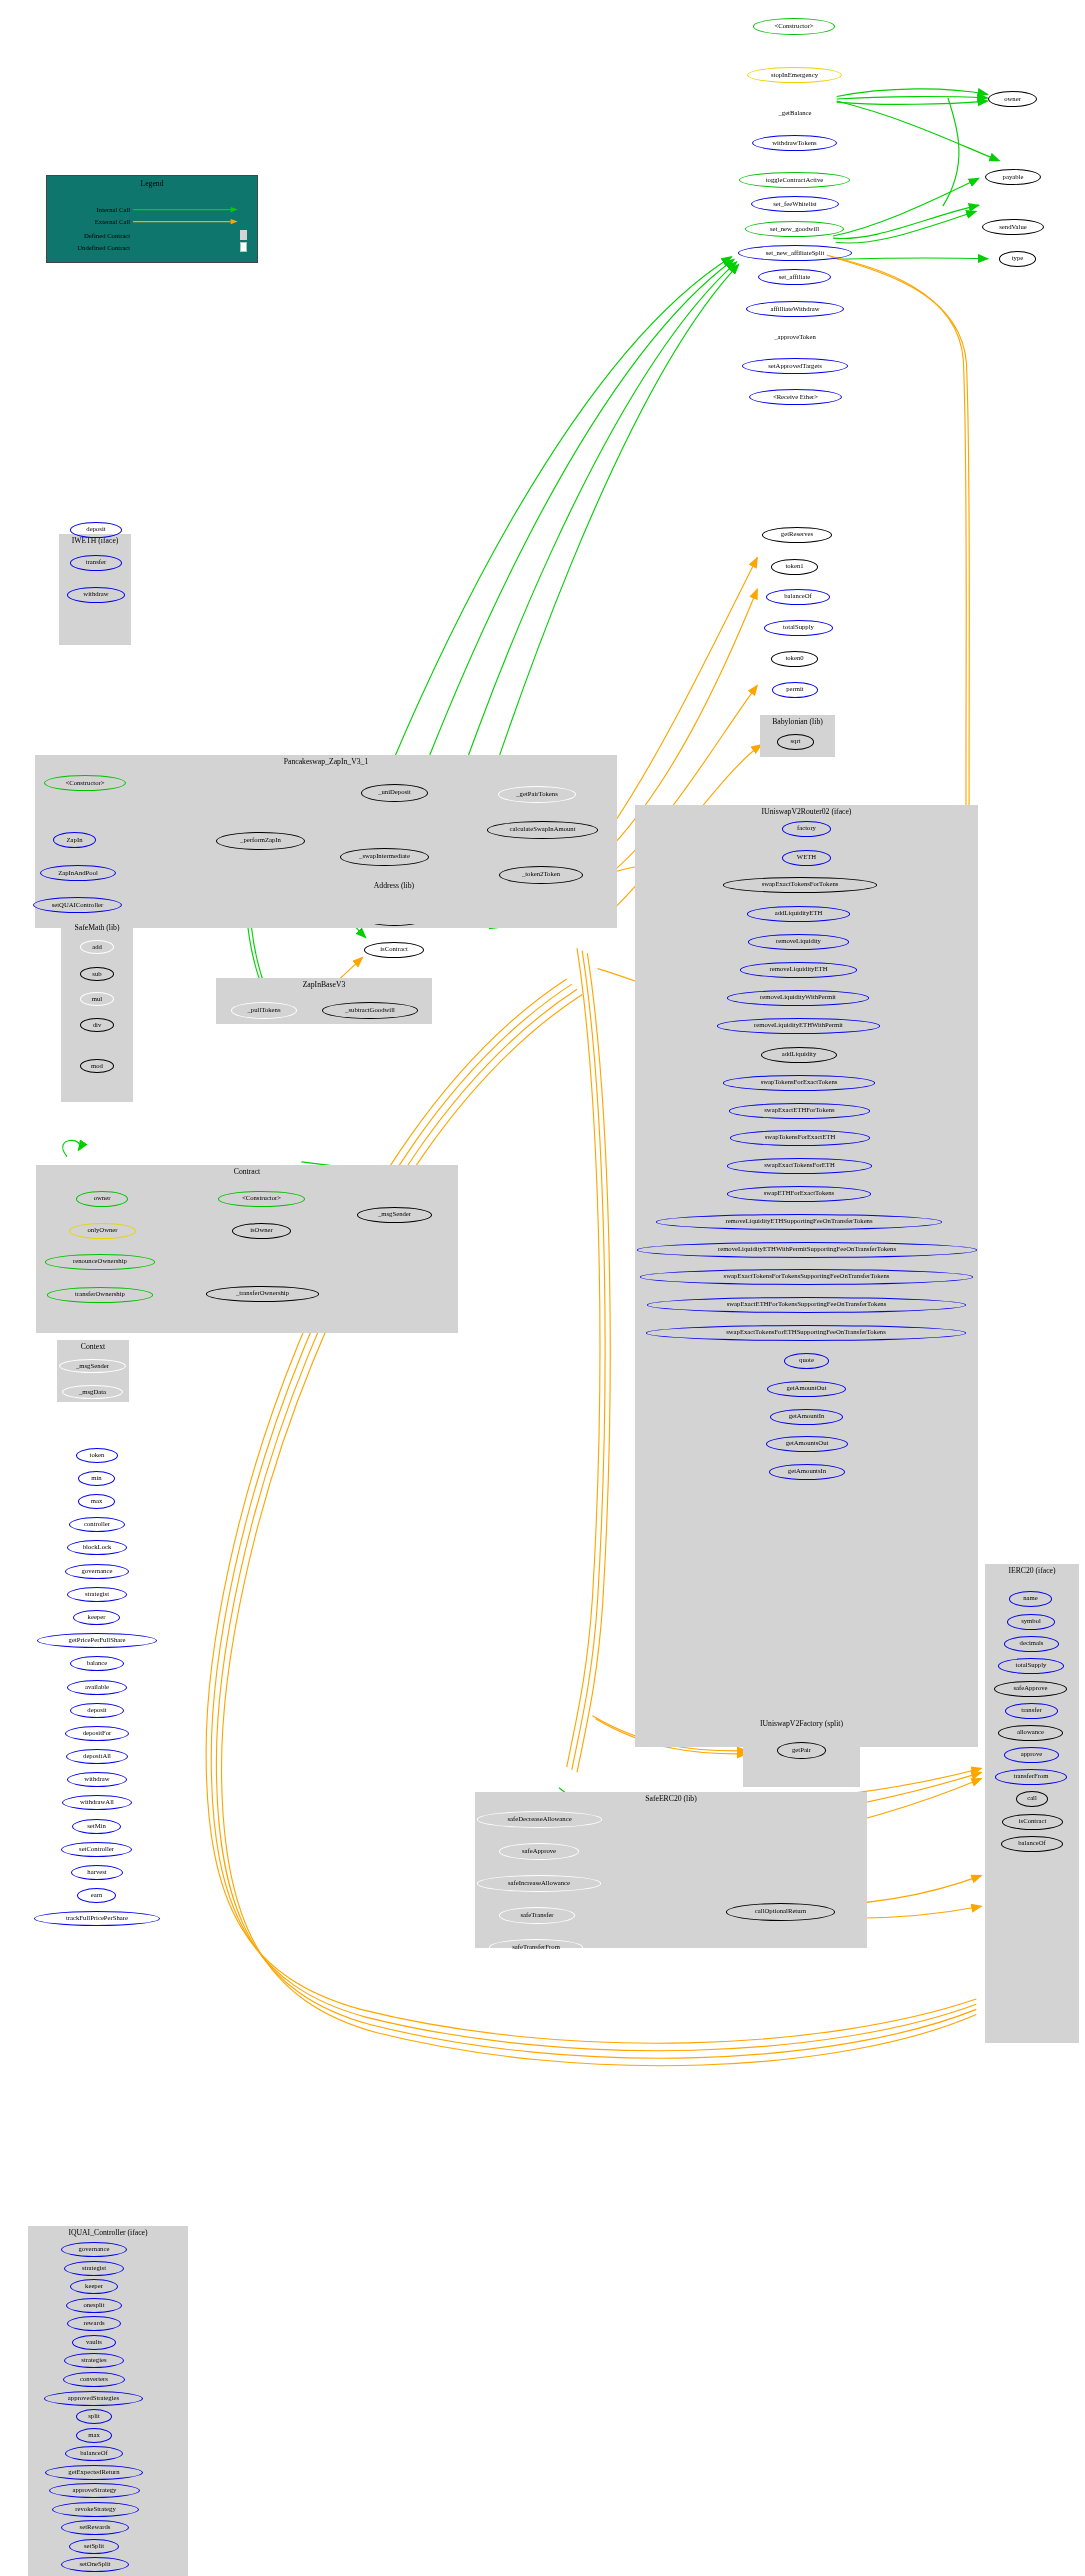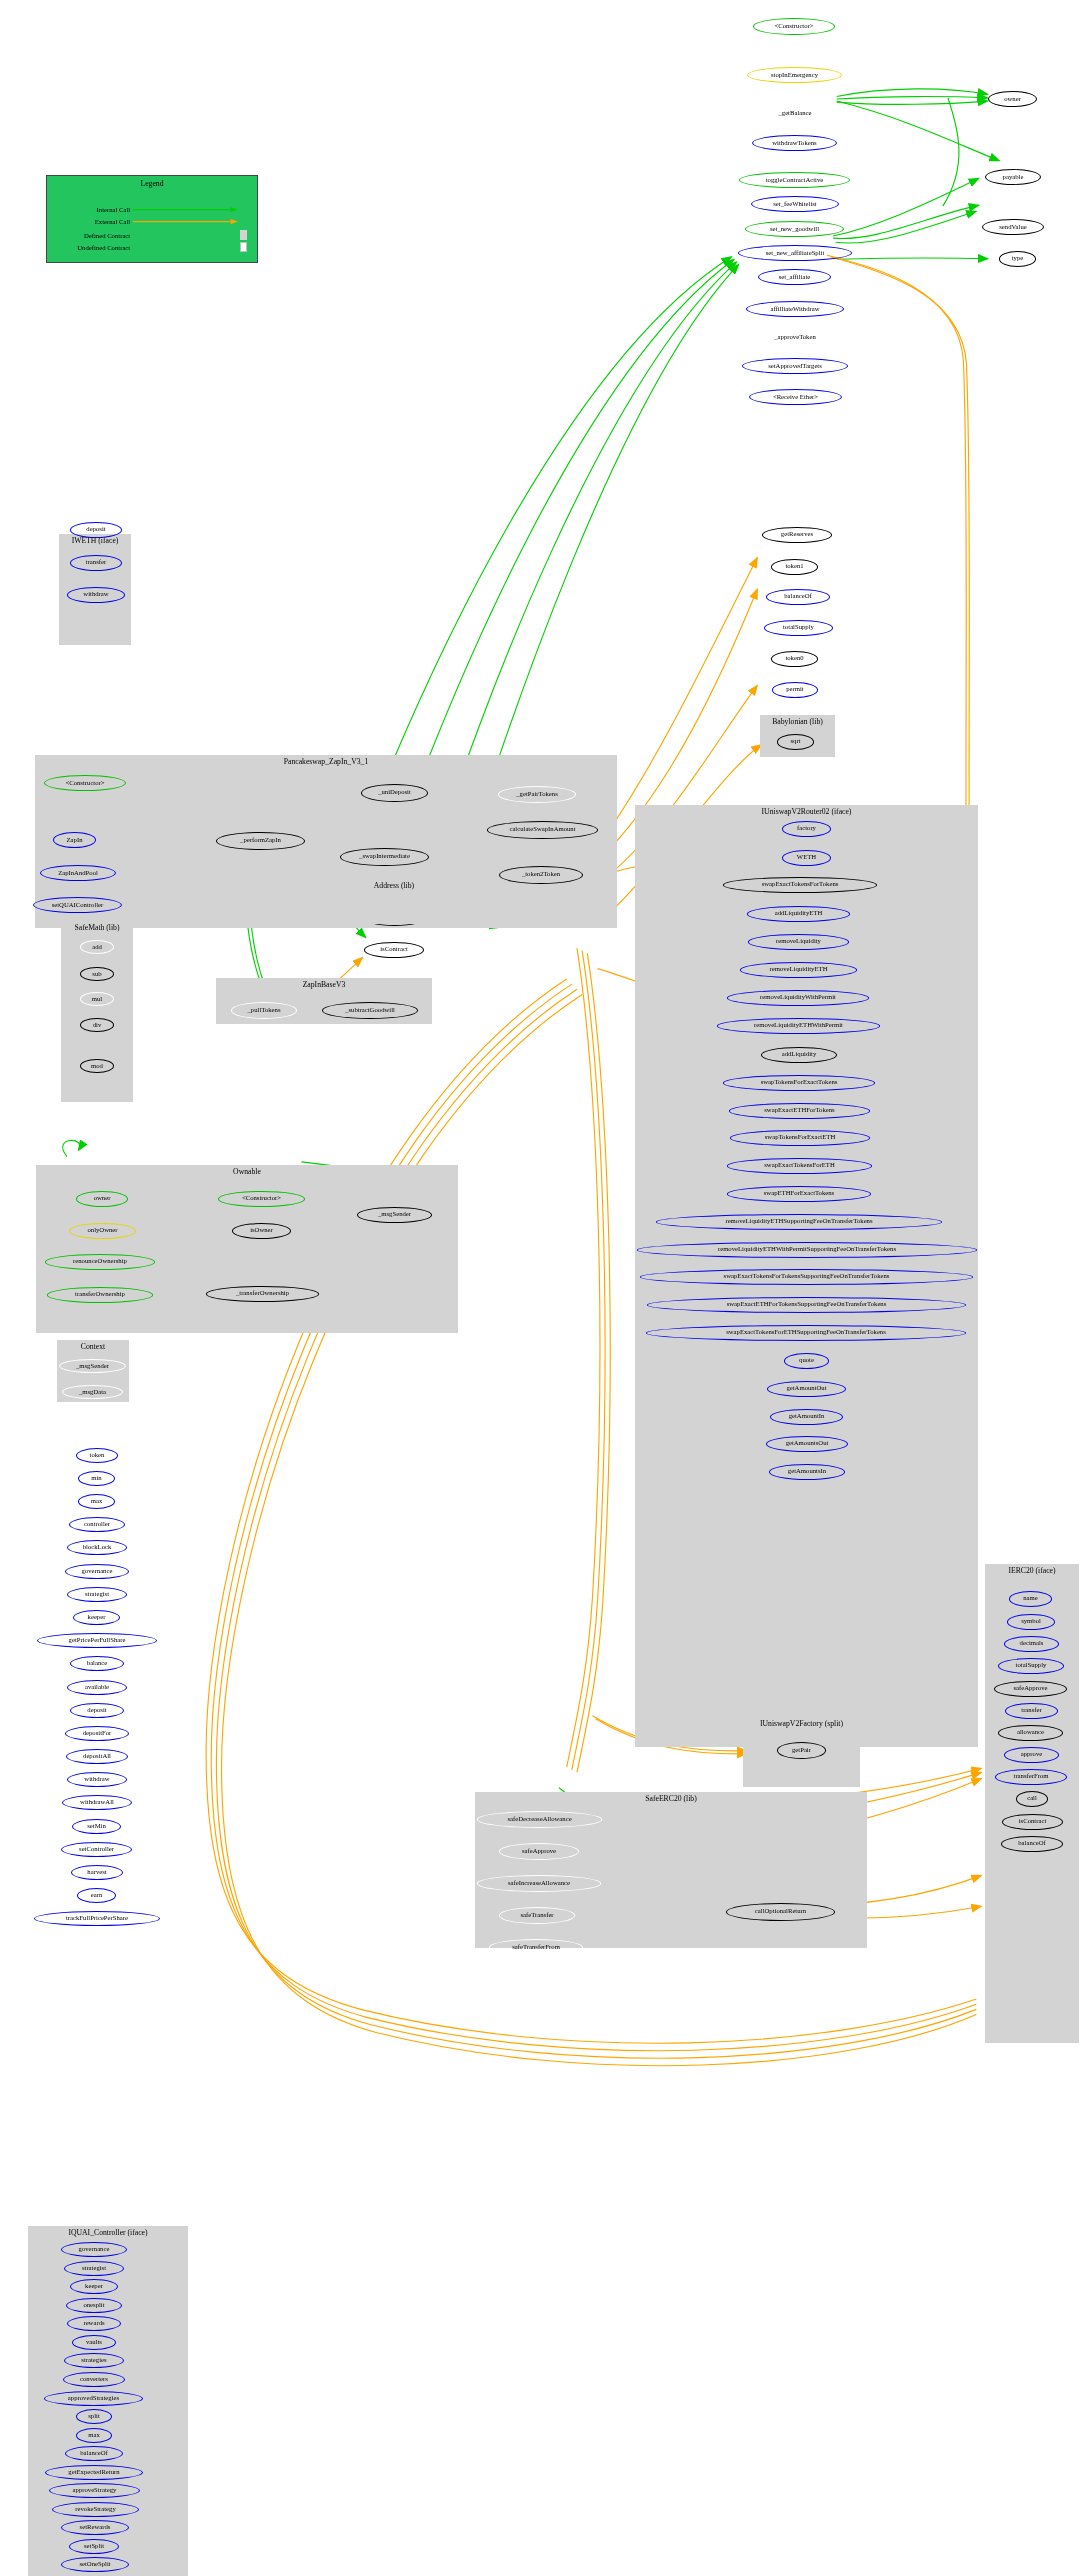--- a/index.html
+++ b/index.html
@@ -6,21 +6,21 @@
   body{font-family:"Liberation Serif", serif;}
   #canvas{position:relative;width:1085px;height:3215px;background:#ffffff;overflow:hidden;}
   .cluster{position:absolute;background:#d3d3d3;box-sizing:border-box;}
   .cluster-title{position:absolute;left:0;right:0;top:1.5px;text-align:center;font-size:7.7px;color:#000;white-space:nowrap;}
   .node{position:absolute;display:flex;align-items:center;justify-content:center;box-sizing:border-box;border-radius:50%;border:0.8px solid #000;background:transparent;font-size:6.7px;color:#000;white-space:nowrap;line-height:1;}
   .n-blue{border-color:#0000ee;}
   .n-green{border-color:#00c000;}
   .n-yellow{border-color:#e8d400;}
   .n-white{border-color:#ffffff;}
   .n-black{border-color:#000000;}
-  .legend{position:absolute;background:#22c55e;border:1px solid #444;box-sizing:border-box;}
+  .legend{position:absolute;background:#0f766e;border:1px solid #444;box-sizing:border-box;}
   .legend-title{position:absolute;left:0;right:0;top:2.6px;text-align:center;font-size:7.7px;}
   .legend-row{position:absolute;display:flex;align-items:center;font-size:6.7px;}
   .legend-label{width:77px;text-align:right;padding-right:3.1px;}
   .legend-swatch{width:7.2px;height:10.3px;box-sizing:border-box;}
   .sw-defined{background:#d3d3d3;}
   .sw-undefined{background:#ffffff;border:0.5px solid #bdbdbd;}
   svg.edges{position:absolute;left:0;top:0;width:1085px;height:3215px;pointer-events:none;}
   .e-int{stroke:#00d000;stroke-width:2.2;fill:none;}
   .e-ext{stroke:#ffa500;stroke-width:2.2;fill:none;}
 </style>
@@ -244,21 +244,21 @@
   </div>
   <div class="node n-black" style="left:364px;top:942px;width:60px;height:15.5px;">isContract</div>
 
   <div class="cluster" style="left:216px;top:978px;width:216px;height:46px;">
     <div class="cluster-title">ZapInBaseV3</div>
   </div>
   <div class="node n-white" style="left:231px;top:1002px;width:66px;height:16.5px;">_pullTokens</div>
   <div class="node n-black" style="left:322px;top:1002px;width:96px;height:16.5px;">_subtractGoodwill</div>
 
   <div class="cluster" style="left:36px;top:1165px;width:422px;height:168px;">
-    <div class="cluster-title">Ownable</div>
+    <div class="cluster-title">Contract</div>
   </div>
   <div class="node n-green" style="left:76px;top:1191px;width:52px;height:15.5px;">owner</div>
   <div class="node n-yellow" style="left:69px;top:1223px;width:67px;height:15.5px;">onlyOwner</div>
   <div class="node n-green" style="left:45px;top:1254px;width:110px;height:15.5px;">renounceOwnership</div>
   <div class="node n-green" style="left:47px;top:1287px;width:106px;height:15.5px;">transferOwnership</div>
   <div class="node n-green" style="left:218px;top:1191px;width:87px;height:15.5px;">&lt;Constructor&gt;</div>
   <div class="node n-black" style="left:232px;top:1223px;width:59px;height:15.5px;">isOwner</div>
   <div class="node n-black" style="left:357px;top:1207px;width:75px;height:15.5px;">_msgSender</div>
   <div class="node n-black" style="left:206px;top:1286px;width:113px;height:15.5px;">_transferOwnership</div>
 

